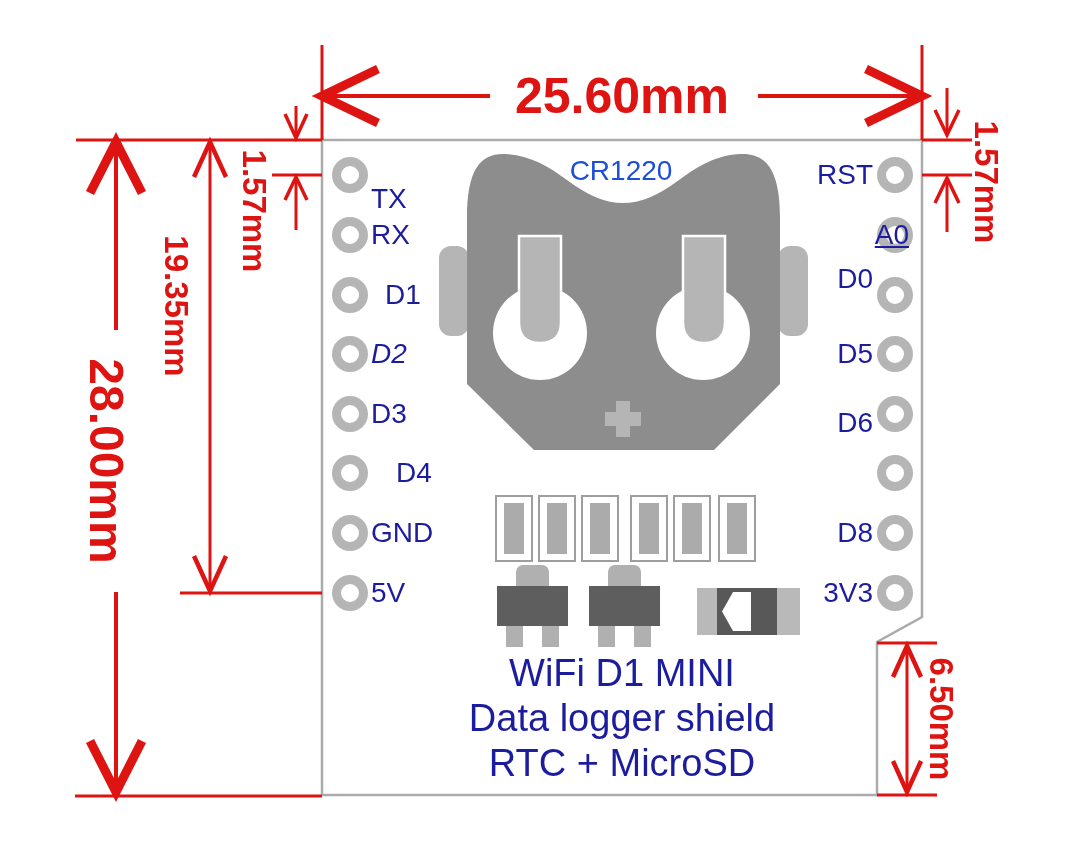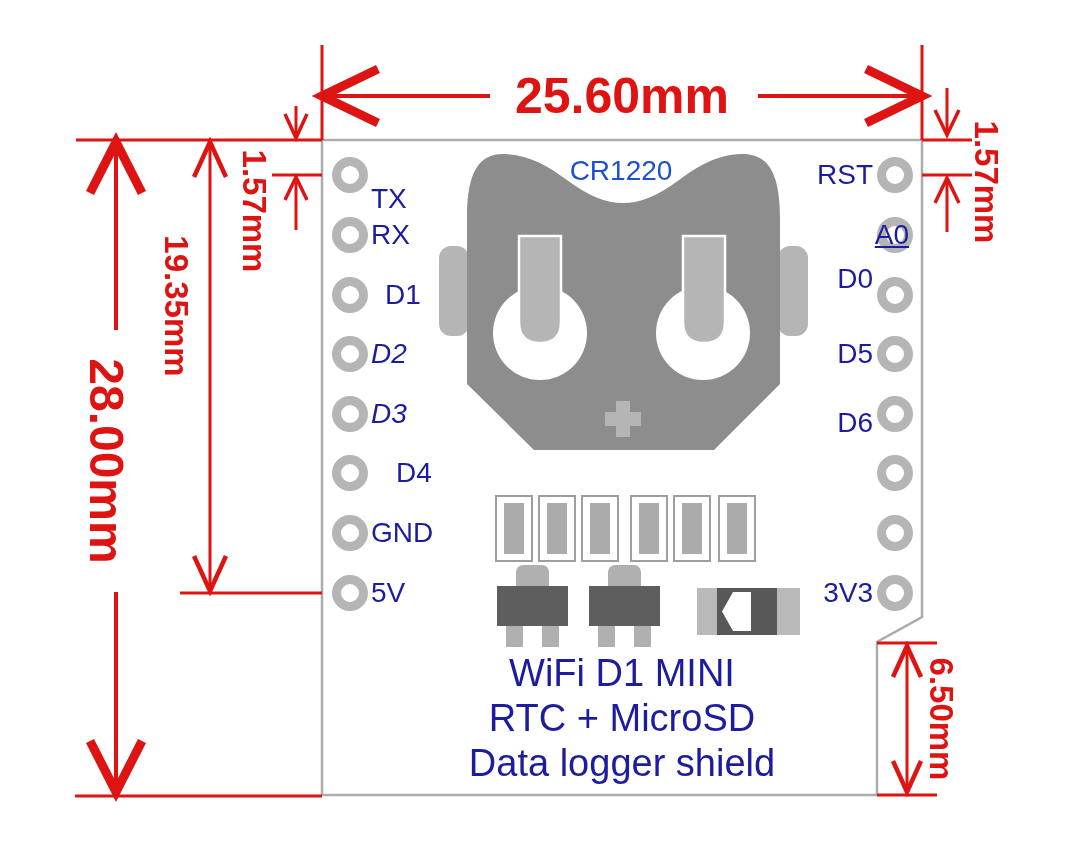--- a/index.html
+++ b/index.html
@@ -145,39 +145,40 @@
   <div class="pin-hole" style="left:332px;top:336px;"></div>
   <div class="pin-hole" style="left:332px;top:396px;"></div>
   <div class="pin-hole" style="left:332px;top:455px;"></div>
   <div class="pin-hole" style="left:332px;top:515px;"></div>
   <div class="pin-hole" style="left:332px;top:575px;"></div>
 
   <div class="pin-label" style="left:371px;top:156px;margin-top:24px;">TX</div>
   <div class="pin-label" style="left:371px;top:216px;">RX</div>
   <div class="pin-label" style="left:371px;top:276px;margin-left:14px;">D1</div>
   <div class="pin-label" style="left:371px;top:335px;font-style:italic;">D2</div>
-  <div class="pin-label" style="left:371px;top:395px;font-style:italic;">D3</div>
+  <div class="pin-label" style="left:371px;top:395px;">D3</div>
   <div class="pin-label" style="left:371px;top:454px;margin-left:25px;">D4</div>
   <div class="pin-label" style="left:371px;top:514px;text-align:center;">GND</div>
   <div class="pin-label" style="left:371px;top:574px;">5V</div>
 
   <div class="pin-hole" style="left:877px;top:157px;"></div>
   <div class="pin-hole" style="left:877px;top:217px;"></div>
   <div class="pin-hole" style="left:877px;top:277px;"></div>
   <div class="pin-hole" style="left:877px;top:336px;"></div>
   <div class="pin-hole" style="left:877px;top:396px;"></div>
   <div class="pin-hole" style="left:877px;top:455px;"></div>
   <div class="pin-hole" style="left:877px;top:515px;"></div>
   <div class="pin-hole" style="left:877px;top:575px;"></div>
 
   <div class="pin-label right-side" style="left:650px;top:156px;">RST</div>
   <div class="pin-label right-side" style="left:686px;top:216px;text-decoration:underline;">A0</div>
   <div class="pin-label right-side" style="left:650px;top:260px;">D0</div>
   <div class="pin-label right-side" style="left:650px;top:335px;">D5</div>
   <div class="pin-label right-side" style="left:650px;top:404px;">D6</div>
+  <div class="pin-label right-side" style="left:650px;top:514px;">D8</div>
   <div class="pin-label right-side" style="left:650px;top:574px;">3V3</div>
 
   <div class="pad" style="left:495px;">
       <span></span>
     </div>
   <div class="pad" style="left:538px;">
       <span></span>
     </div>
   <div class="pad" style="left:581px;">
       <span></span>
@@ -206,17 +207,17 @@
   </div>
 
   <div>
     <div class="diode-outer"></div>
     <div class="diode-band"></div>
     <div class="diode-arrow"></div>
   </div>
 
   <div class="title-block">
     <div>WiFi D1 MINI</div>
+    <div>Data logger shield</div>
     <div>RTC + MicroSD</div>
-    <div>Data logger shield</div>
   </div>
 
 </div>
 
 </body></html>

